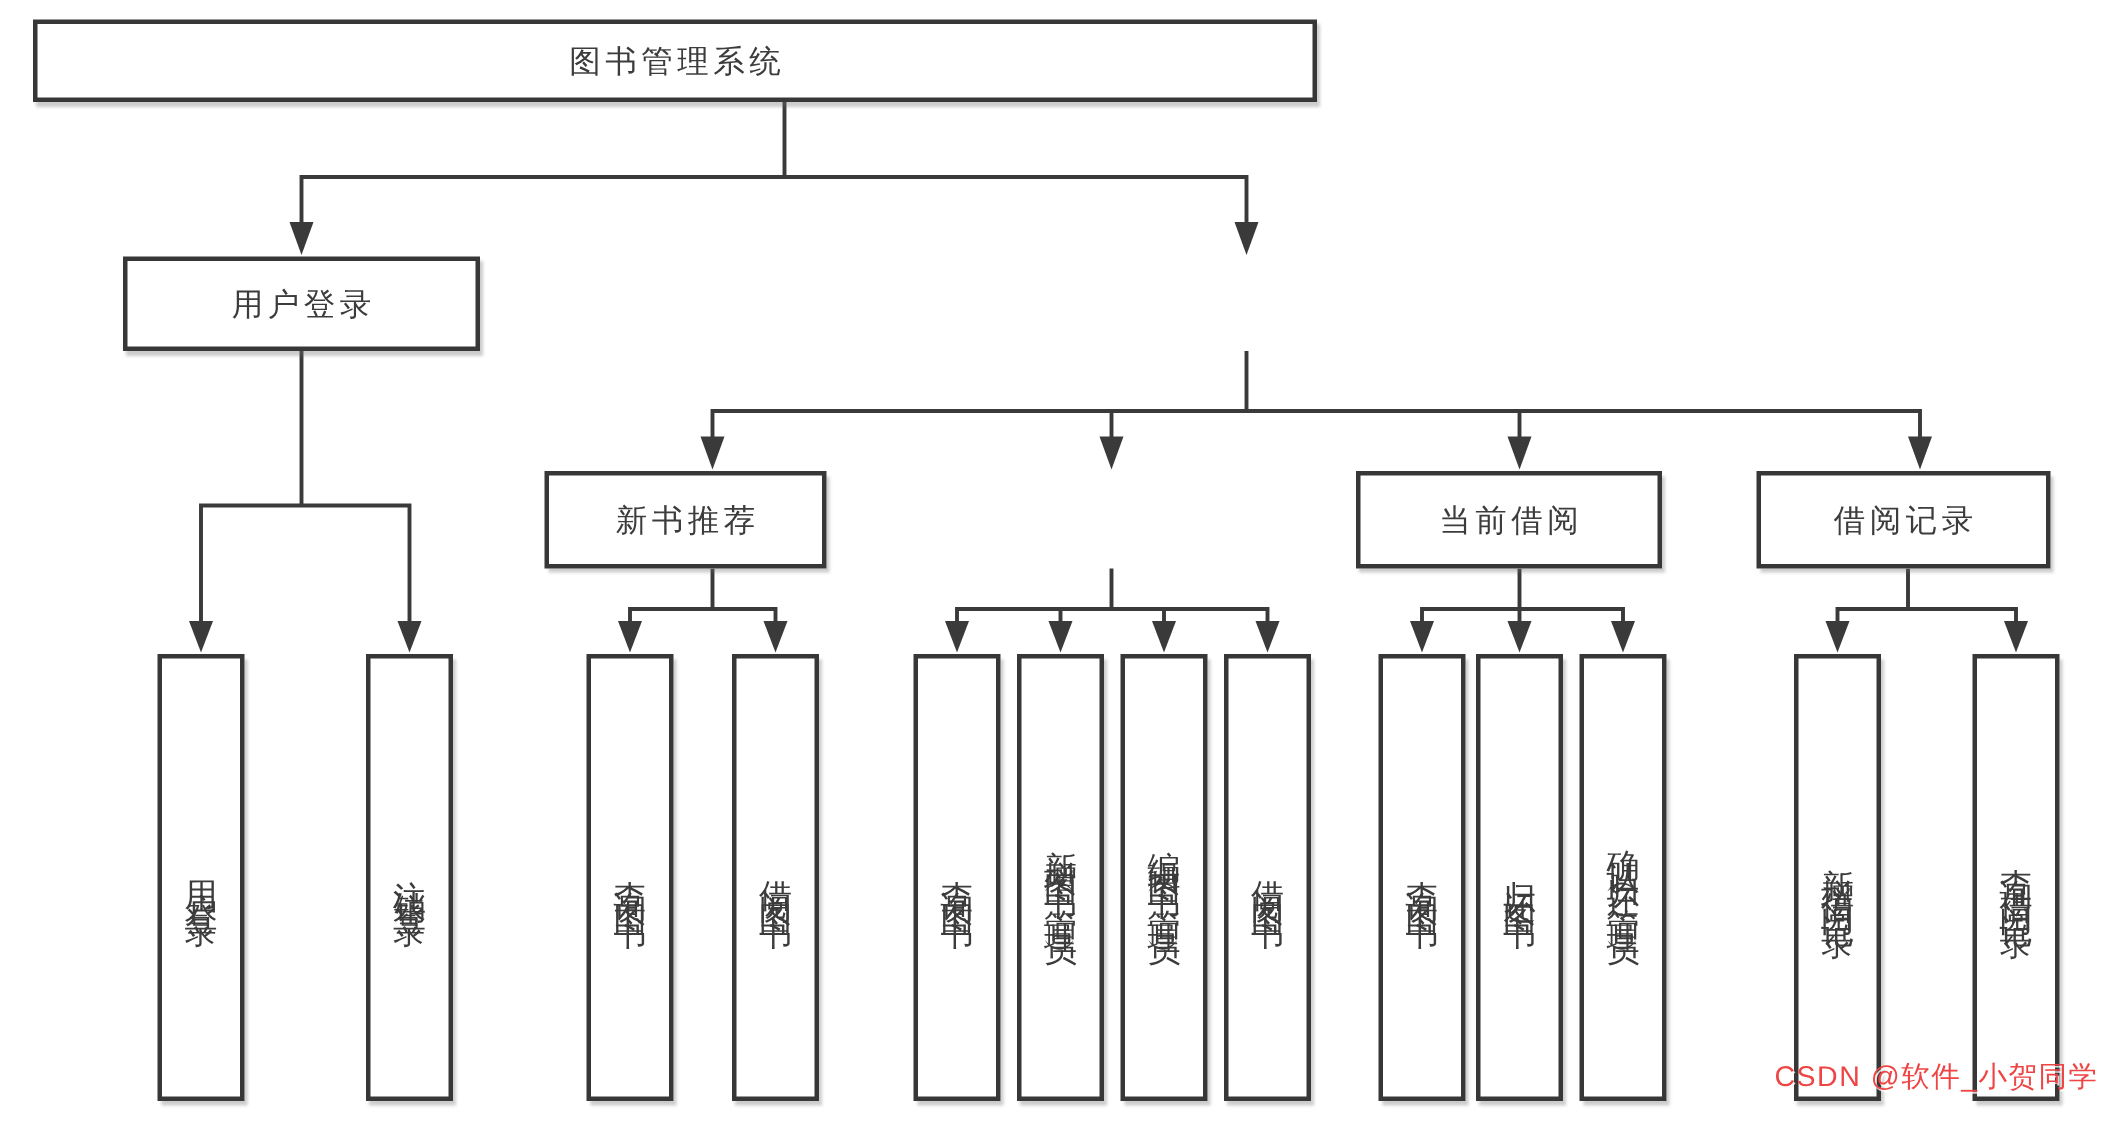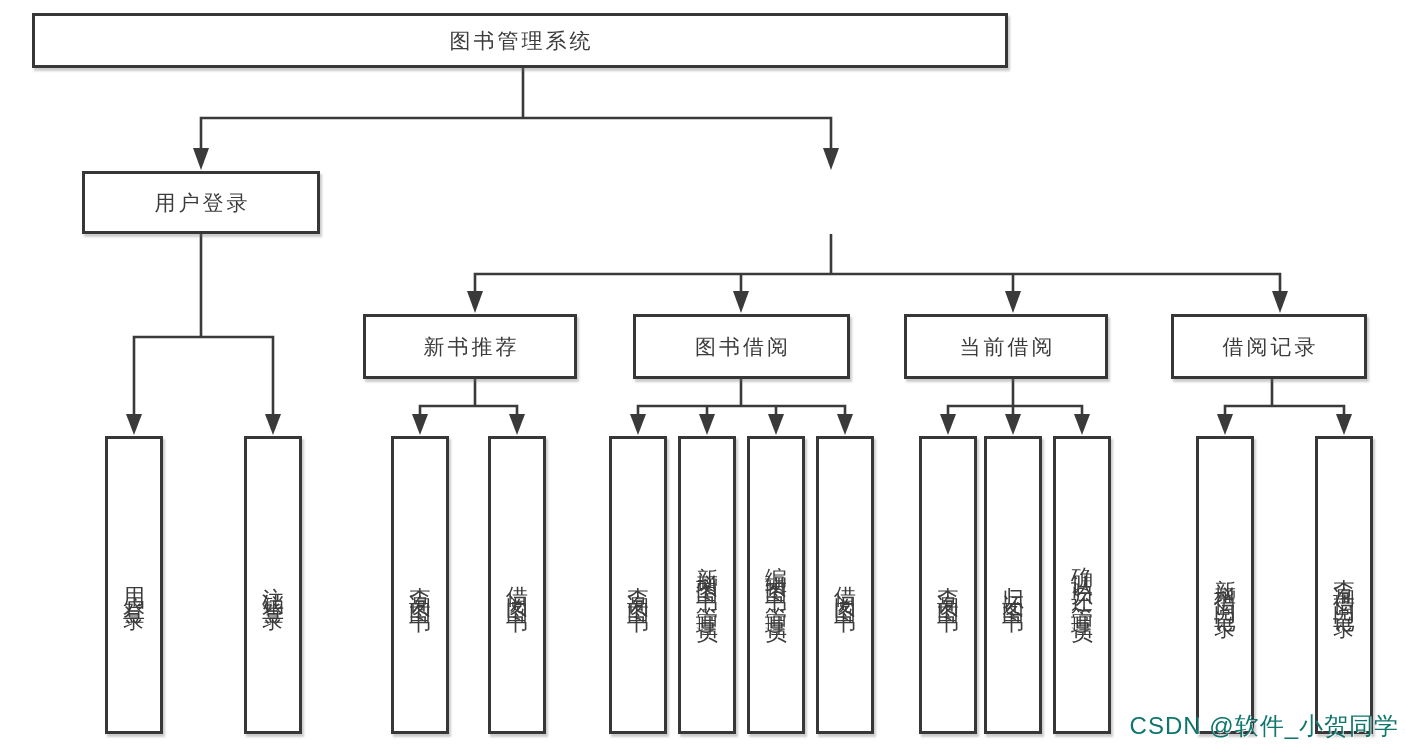--- a/index.html
+++ b/index.html
@@ -32,59 +32,59 @@
     align-items: center;
     justify-content: center;
     box-shadow: 2px 3px 2px rgba(110,110,110,0.35);
   }
   .node.h {
     font-size: 21px;
     letter-spacing: 3px;
     text-indent: 3px;
     white-space: nowrap;
   }
-  .node.root   { left: 32px;  top: 13px;  width: 976px; height: 55px; }
+  .node.root   { left: 22px;  top: 13px;  width: 856px; height: 55px; }
   .node.lvl2   { height: 63px; top: 171px; }
   .node.lvl3   { height: 65px; top: 314px; }
   .node.leaf {
     top: 436px;
     height: 298px;
     width: 58px;
     writing-mode: vertical-rl;
     text-orientation: mixed;
     font-size: 22px;
     letter-spacing: 8px;
     line-height: 58px;
   }
   .n-user-login      { left: 82px;   width: 238px; }
   .n-book-mgmt       { left: 712px;  width: 238px; }
-  .n-new-book        { left: 363px;  width: 214px; }
+  .n-new-book        { left: 363px;  width: 188px; }
   .n-book-borrow     { left: 633px;  width: 217px; }
   .n-current-borrow  { left: 904px;  width: 204px; }
   .n-borrow-record   { left: 1171px; width: 196px; }
   .lf-1  { left: 105px;  }
   .lf-2  { left: 244px;  }
   .lf-3  { left: 391px;  }
   .lf-4  { left: 488px;  }
   .lf-5  { left: 609px;  }
   .lf-6  { left: 678px;  }
   .lf-7  { left: 747px;  }
   .lf-8  { left: 816px;  }
   .lf-9  { left: 919px;  }
   .lf-10 { left: 984px;  }
   .lf-11 { left: 1053px; }
   .lf-12 { left: 1196px; }
   .lf-13 { left: 1315px; }
   .watermark {
     position: absolute;
     right: 6px;
-    bottom: 5px;
-    font-size: 24px;
+    bottom: 16px;
+    font-size: 19px;
     letter-spacing: 1px;
-    color: #0f766e;
+    color: #ef4444;
     text-shadow: 1px 1px 0 rgba(255,255,255,0.8);
     white-space: nowrap;
   }
   svg line, svg path { stroke: #3a3a3a; stroke-width: 2.6; fill: none; }
   svg polygon { fill: #3a3a3a; stroke: none; }
 </style>
 </head>
 <body>
 
 <div class="stage">
@@ -137,21 +137,20 @@
       <polygon points="1217,414 1233,414 1225,435"></polygon>
       <polygon points="1336,414 1352,414 1344,435"></polygon>
     </g>
   </svg>
 
   <div class="node h root">图书管理系统</div>
 
   <div class="node h lvl2 n-user-login">用户登录</div>
 
   <div class="node h lvl3 n-new-book">新书推荐</div>
-  <div class="node h lvl3 n-book-borrow">图书借阅</div>
   <div class="node h lvl3 n-current-borrow">当前借阅</div>
   <div class="node h lvl3 n-borrow-record">借阅记录</div>
 
   <div class="node leaf lf-1">用户登录</div>
   <div class="node leaf lf-2">注销登录</div>
 
   <div class="node leaf lf-3">查询图书</div>
   <div class="node leaf lf-4">借阅图书</div>
 
   <div class="node leaf lf-5">查询图书</div>

